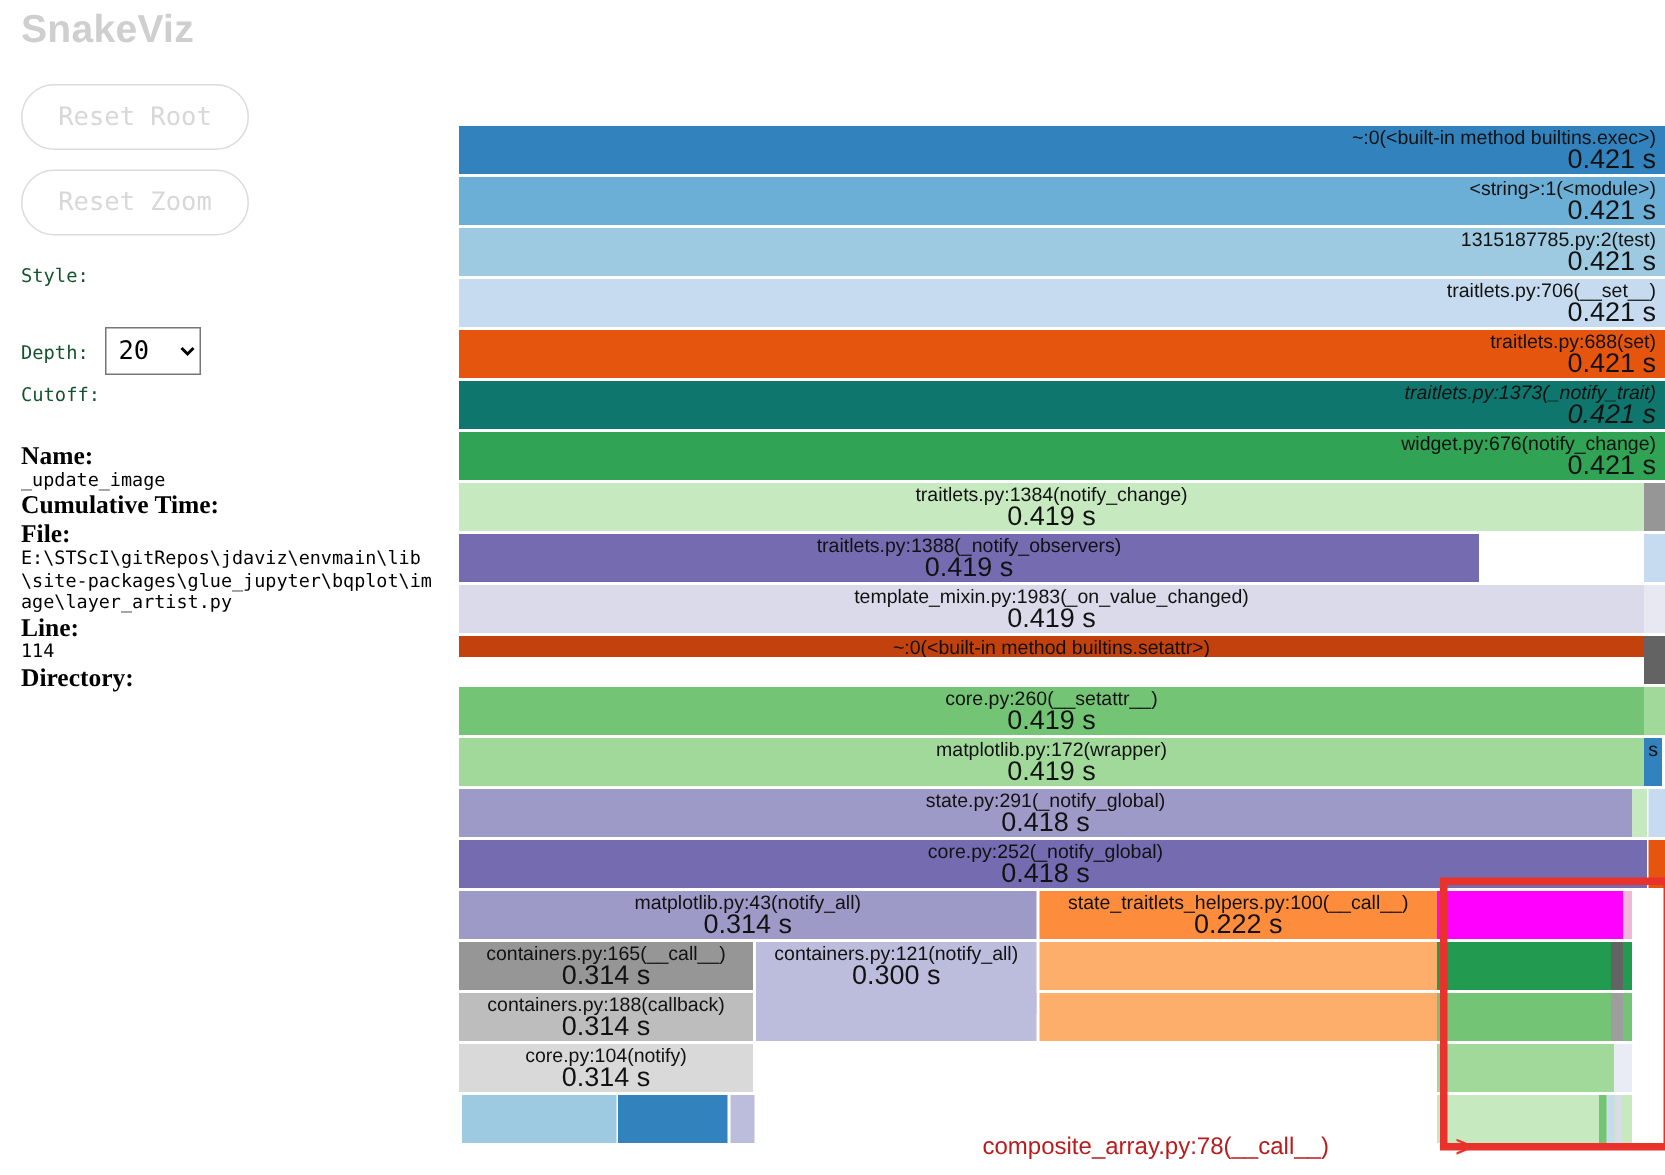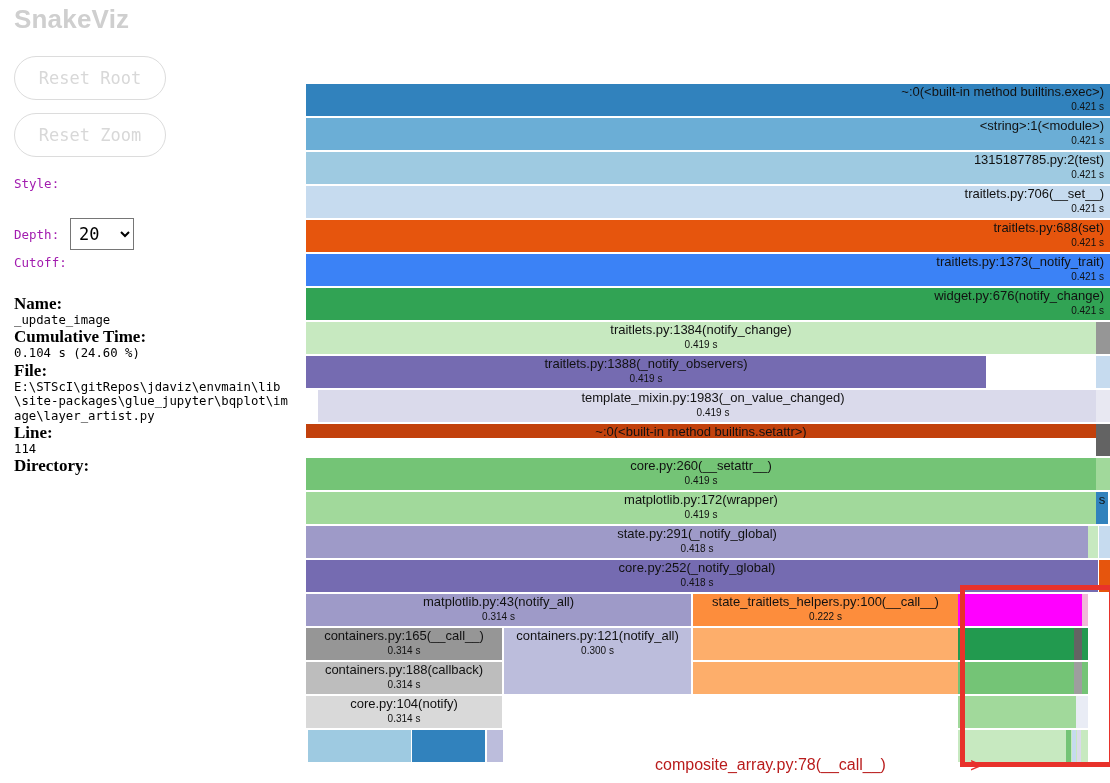--- a/index.html
+++ b/index.html
@@ -29,21 +29,21 @@
     font-family: "DejaVu Sans Mono", monospace;
     font-size: 17px; line-height: 42px; text-align: center;
     cursor: pointer;
   }
   #reset-root { top: 56px; }
   #reset-zoom { top: 113px; }
 
   .ctl-row { position: absolute; left: 14px; display: flex; align-items: center; }
   .ctl-label {
     font-family: "DejaVu Sans Mono", monospace;
-    font-size: 12.5px; color: #a21caf; width: 56px;
+    font-size: 12.5px; color: #14532d; width: 56px;
   }
   .ctl-select {
     font-family: "DejaVu Sans Mono", monospace;
     font-size: 17px; color: #000;
     border: 1px solid #767676; background: #fff;
     padding: 2px 4px; height: 32px; border-radius: 0;
   }
   #row-style  { top: 176px; }
   #row-depth  { top: 218px; }
   #row-cutoff { top: 255px; }
@@ -76,21 +76,21 @@
     align-items: center; justify-content: flex-start;
     cursor: pointer;
   }
   .node .lbl, .node .tm {
     font-family: "Liberation Sans", sans-serif;
     font-size: 13px; color: #111;
     line-height: 15px; white-space: nowrap;
   }
   .node.r-align { align-items: flex-end; }
   .node.r-align .lbl, .node.r-align .tm { padding-right: 6px; }
-  .node .tm { font-size: 10px; }
+  .node .tm { font-size: 18px; }
 
   
   #hl-box {
     position: absolute;
     border: 5px solid #ef1c24;
     pointer-events: none;
   }
   #hl-label {
     position: absolute;
     font-family: Liberation Sans, sans-serif;
@@ -126,21 +126,20 @@
     </div>
 
     <div class="ctl-row" id="row-cutoff">
       <span class="ctl-label">Cutoff:</span>
     </div>
 
     <div id="info">
       <div class="info-h">Name:</div>
       <div class="info-v">_update_image</div>
       <div class="info-h">Cumulative Time:</div>
-      <div class="info-v">0.104 s (24.60 %)</div>
       <div class="info-h">File:</div>
       <div class="info-v">E:\STScI\gitRepos\jdaviz\envmain\lib\site-packages\glue_jupyter\bqplot\image\layer_artist.py</div>
       <div class="info-h">Line:</div>
       <div class="info-v">114</div>
       <div class="info-h">Directory:</div>
       <div class="info-v"></div>
     </div>
   </div>
 
   <div id="chart">
@@ -157,37 +156,37 @@
         <div class="tm">0.421 s</div>
       </div>
       <div class="node r-align" style="left: 0px; top: 102px; width: 804px; height: 32px; background: rgb(198, 219, 239);">
         <div class="lbl">traitlets.py:706(__set__)</div>
         <div class="tm">0.421 s</div>
       </div>
       <div class="node r-align" style="left: 0px; top: 136px; width: 804px; height: 32px; background: rgb(230, 85, 13);">
         <div class="lbl">traitlets.py:688(set)</div>
         <div class="tm">0.421 s</div>
       </div>
-      <div class="node r-align" style="left: 0px; top: 170px; width: 804px; height: 32px; background: #3b82f6;">
+      <div class="node r-align" style="left: 0px; top: 170px; width: 804px; height: 32px; background: #0f766e; font-style: italic;">
         <div class="lbl">traitlets.py:1373(_notify_trait)</div>
         <div class="tm">0.421 s</div>
       </div>
       <div class="node r-align" style="left: 0px; top: 204px; width: 804px; height: 32px; background: rgb(49, 163, 84);">
         <div class="lbl">widget.py:676(notify_change)</div>
         <div class="tm">0.421 s</div>
       </div>
       <div class="node" style="left: 0px; top: 238px; width: 790px; height: 32px; background: rgb(199, 233, 192);">
         <div class="lbl">traitlets.py:1384(notify_change)</div>
         <div class="tm">0.419 s</div>
       </div>
       <div class="node" style="left: 0px; top: 272px; width: 680px; height: 32px; background: rgb(117, 107, 177);">
         <div class="lbl">traitlets.py:1388(_notify_observers)</div>
         <div class="tm">0.419 s</div>
       </div>
-      <div class="node" style="left: 0px; top: 306px; width: 790px; height: 32px; background: rgb(218, 218, 235); margin-left: 12px;">
+      <div class="node" style="left: 0px; top: 306px; width: 790px; height: 32px; background: rgb(218, 218, 235);">
         <div class="lbl">template_mixin.py:1983(_on_value_changed)</div>
         <div class="tm">0.419 s</div>
       </div>
       <div class="node" style="left: 0px; top: 340px; width: 790px; height: 14px; background: #c2410c;">
         <div class="lbl">~:0(&lt;built-in method builtins.setattr&gt;)</div>
         <div class="tm">0.419 s</div>
       </div>
       <div class="node" style="left: 0px; top: 374px; width: 790px; height: 32px; background: rgb(116, 196, 118);">
         <div class="lbl">core.py:260(__setattr__)</div>
         <div class="tm">0.419 s</div>

